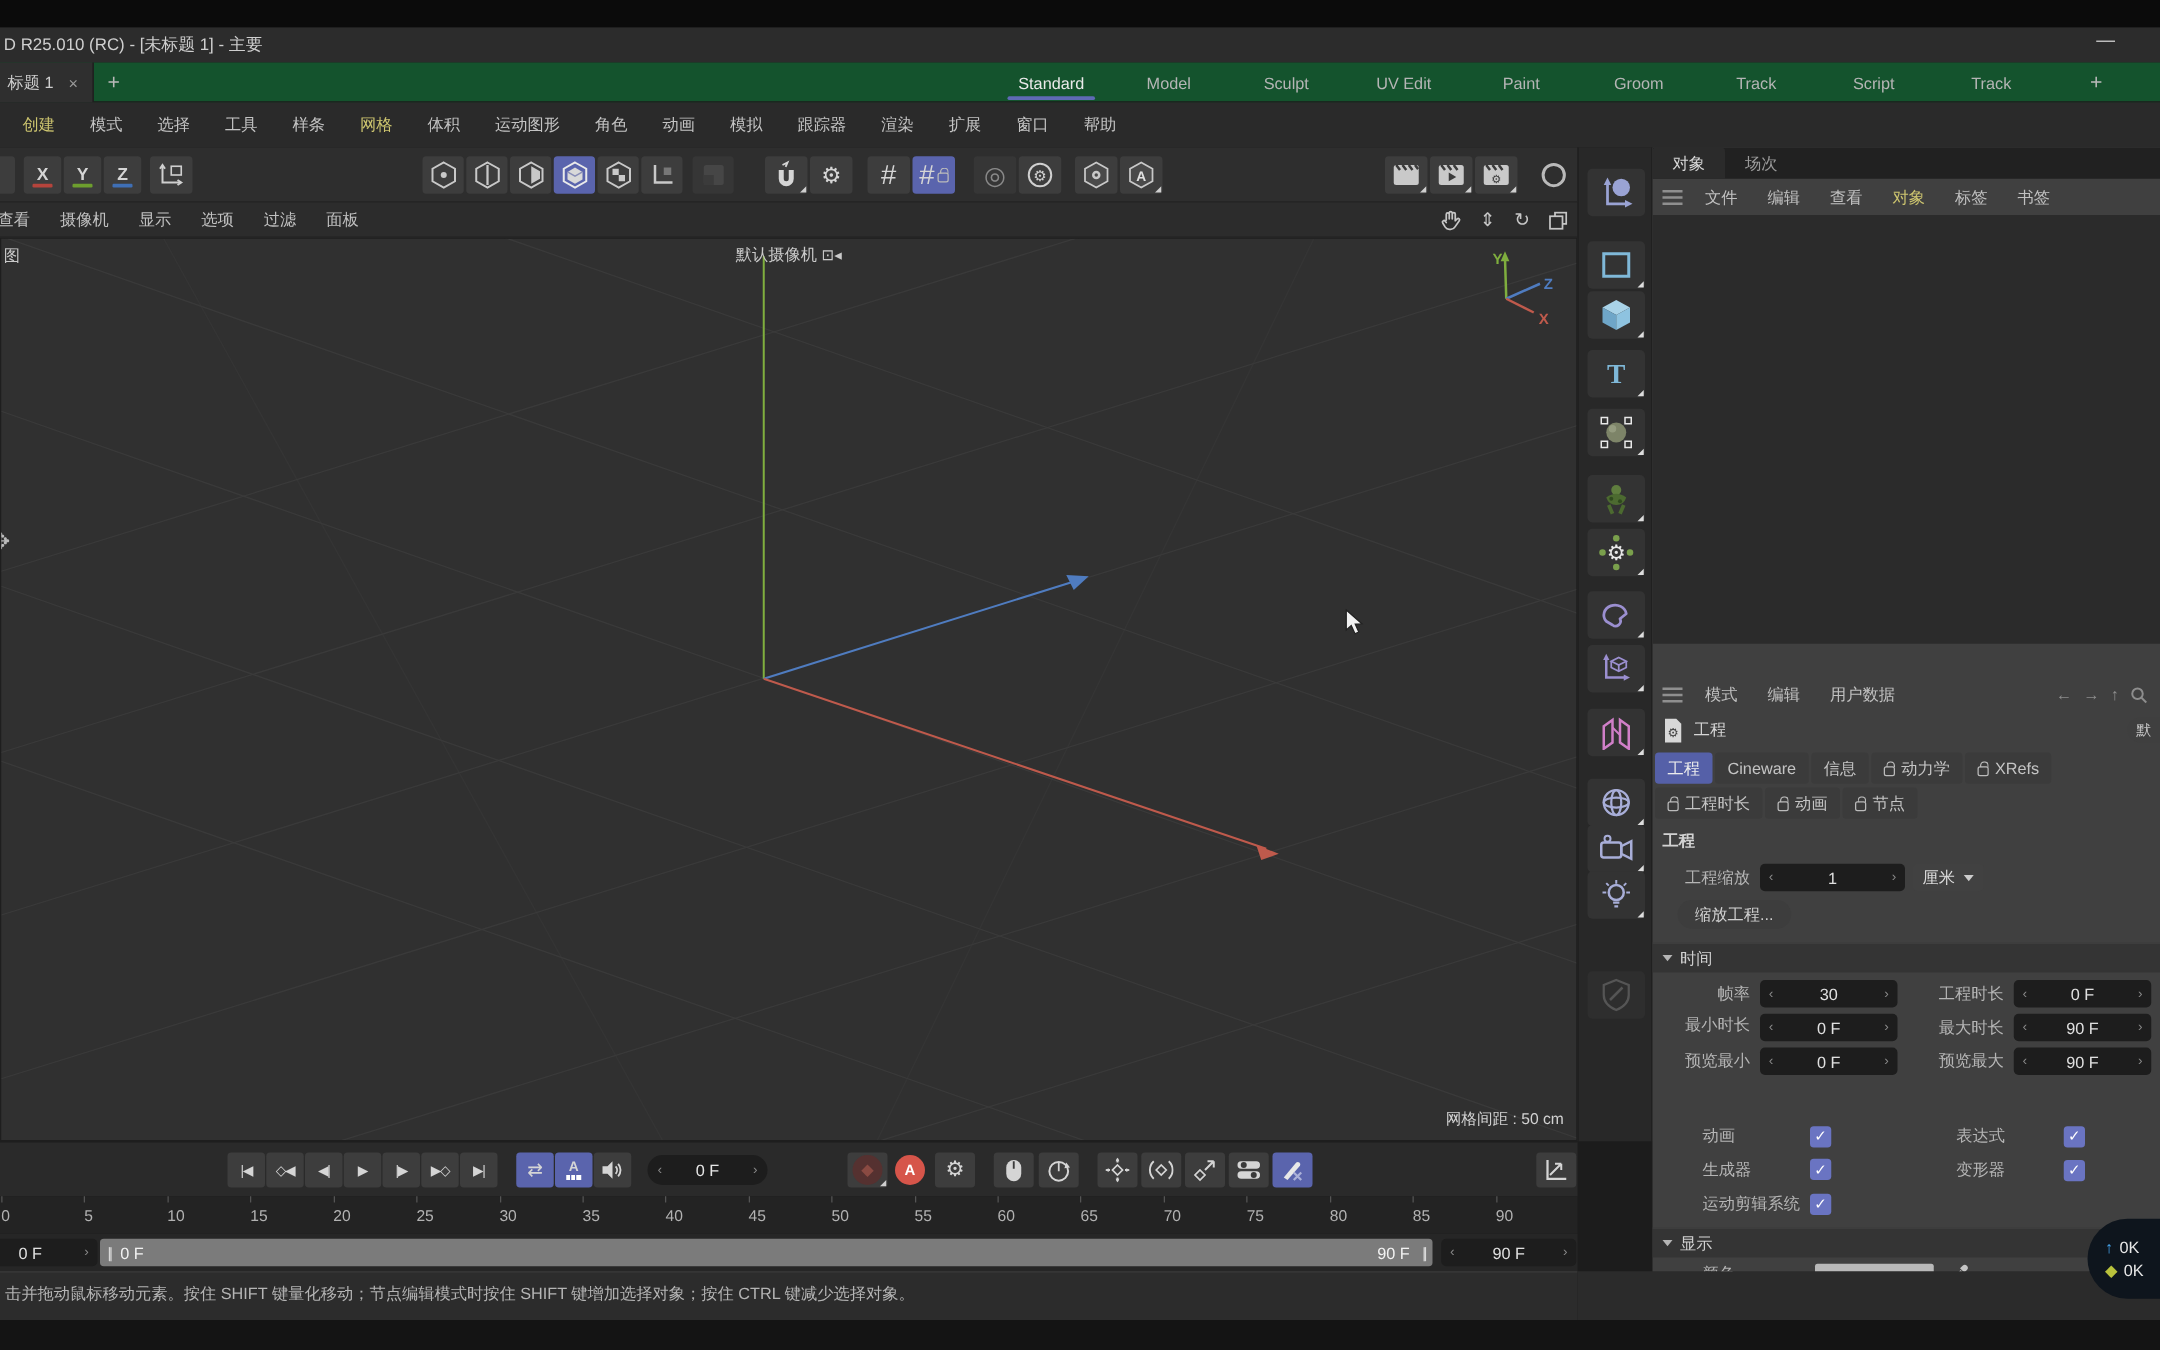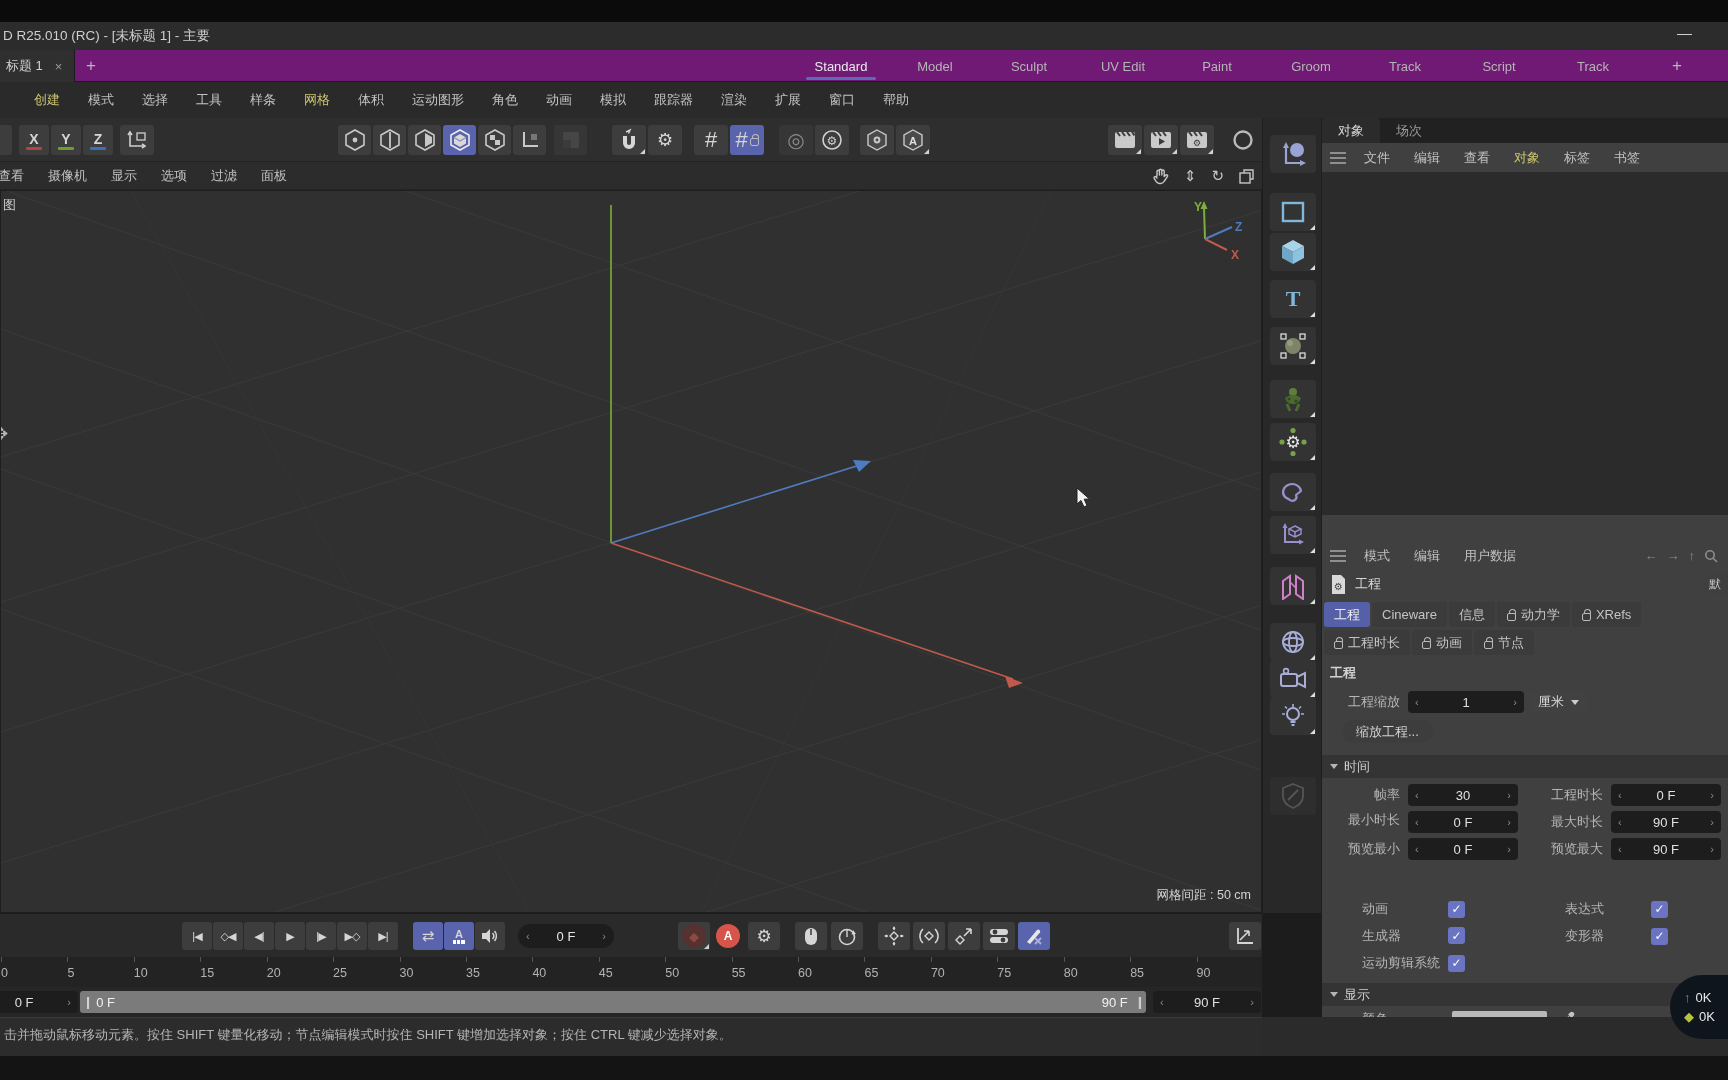--- a/index.html
+++ b/index.html
@@ -6,32 +6,32 @@
   html,body{width:1728px;height:1080px;overflow:hidden}
   body{position:relative;background:#1c1c1c;font-family:"Liberation Sans","DejaVu Sans",sans-serif;
        font-size:13px;color:#c8c8c8;-webkit-font-smoothing:antialiased}
   .abs{position:absolute}
 
   
   .strip-top{left:0;top:0;width:1728px;height:22px;background:#0b0b0b}
   .titlebar{left:0;top:22px;width:1728px;height:28px;background:#2c2c2c;display:flex;align-items:center}
   .titlebar .title{padding-left:3px;color:#cfcfcf;font-size:13.5px;white-space:nowrap}
   .titlebar .minimize{position:absolute;right:36px;top:2px;color:#cfcfcf;font-size:15px}
-  .tabbar{left:0;top:50px;width:1728px;height:32px;background:#701a75;border-bottom:1px solid #1b1b1b}
+  .tabbar{left:0;top:50px;width:1728px;height:32px;background:#14532d;border-bottom:1px solid #1b1b1b}
   .doc-tab{position:absolute;left:-24px;top:0;height:32px;background:#2f2f2f;display:flex;align-items:center;
            padding:0 12px 0 30px;gap:12px;color:#cfcfcf;border-right:1px solid #1b1b1b}
   .doc-tab .close{color:#9a9a9a;font-size:13px}
   .tab-add{position:absolute;left:86px;top:0;height:32px;display:flex;align-items:center;color:#b8b8b8;font-size:17px}
   .layout-tabs{position:absolute;left:794px;top:0;height:32px;display:flex}
   .layout-tab{width:94px;height:32px;display:flex;align-items:center;justify-content:center;color:#b5b5b5;position:relative}
   .layout-tab.active{color:#eaeaea}
   .layout-tab.active::after{content:"";position:absolute;left:12px;right:12px;bottom:2px;height:3px;background:#5f6ab5;border-radius:2px}
   .layout-add{position:absolute;left:1668px;top:0;height:32px;display:flex;align-items:center;color:#b8b8b8;font-size:17px;padding-left:4px}
 
-  .menubar{left:0;top:82px;width:1728px;height:36px;background:#2a2a2a;display:flex;align-items:center;padding-left:20px}
+  .menubar{left:0;top:82px;width:1728px;height:36px;background:#2a2a2a;display:flex;align-items:center;padding-left:4px}
   .menu-item{padding:0 14px;color:#c3c3c3;white-space:nowrap}
   .menu-item.hl{color:#cdc56f}
 
   
   .toolbar{left:0;top:118px;width:1262px;height:44px;background:#2e2e2e;border-bottom:1px solid #232323}
   .tile{position:absolute;top:7px;height:30px;background:#3d3d3d;border-radius:3px;display:flex;align-items:center;
         justify-content:center;color:#d5d5d5}
   .tile.active{background:#5a64ad}
   .tile.sub::after{content:"";position:absolute;right:1px;bottom:1px;border-style:solid;border-width:0 0 5px 5px;
         border-color:transparent transparent #cfcfcf transparent}
@@ -442,20 +442,24 @@
       <line x1="1050" y1="0" x2="700" y2="723" opacity="0.5"></line>
     </g>
 
     <line x1="610" y1="14" x2="610" y2="352" stroke="#7fae3e" stroke-width="1.6"></line>
     <line x1="610" y1="352" x2="862" y2="273" stroke="#4f7cc0" stroke-width="1.6"></line>
     <polygon points="870,270 852,269 858,281" fill="#4f7cc0"></polygon>
     <line x1="610" y1="352" x2="1012" y2="488" stroke="#bf5a4c" stroke-width="1.6"></line>
     <polygon points="1022,492 1004,485 1008,497" fill="#bf5a4c"></polygon>
   </svg>
   <span class="vp-label-left">图</span>
+  <div class="vp-cam">
+    <span>默认摄像机</span>
+    <span style="font-size:12px"> ⊡◂</span>
+  </div>
   <div class="gizmo">
     <svg width="70" height="72" viewBox="0 0 70 72">
       <line x1="28" y1="46" x2="27" y2="14" stroke="#7fae3e" stroke-width="2"></line>
       <polygon points="27,8 23.5,16 30.5,16" fill="#7fae3e"></polygon>
       <text x="17" y="18" font-size="12" fill="#7fae3e" font-weight="bold">Y</text>
       <line x1="28" y1="46" x2="55" y2="34" stroke="#4f7cc0" stroke-width="2"></line>
       <text x="58" y="38" font-size="12" fill="#4f7cc0" font-weight="bold">Z</text>
       <line x1="28" y1="46" x2="50" y2="57" stroke="#bf5a4c" stroke-width="2"></line>
       <text x="54" y="66" font-size="12" fill="#bf5a4c" font-weight="bold">X</text>
     </svg>

